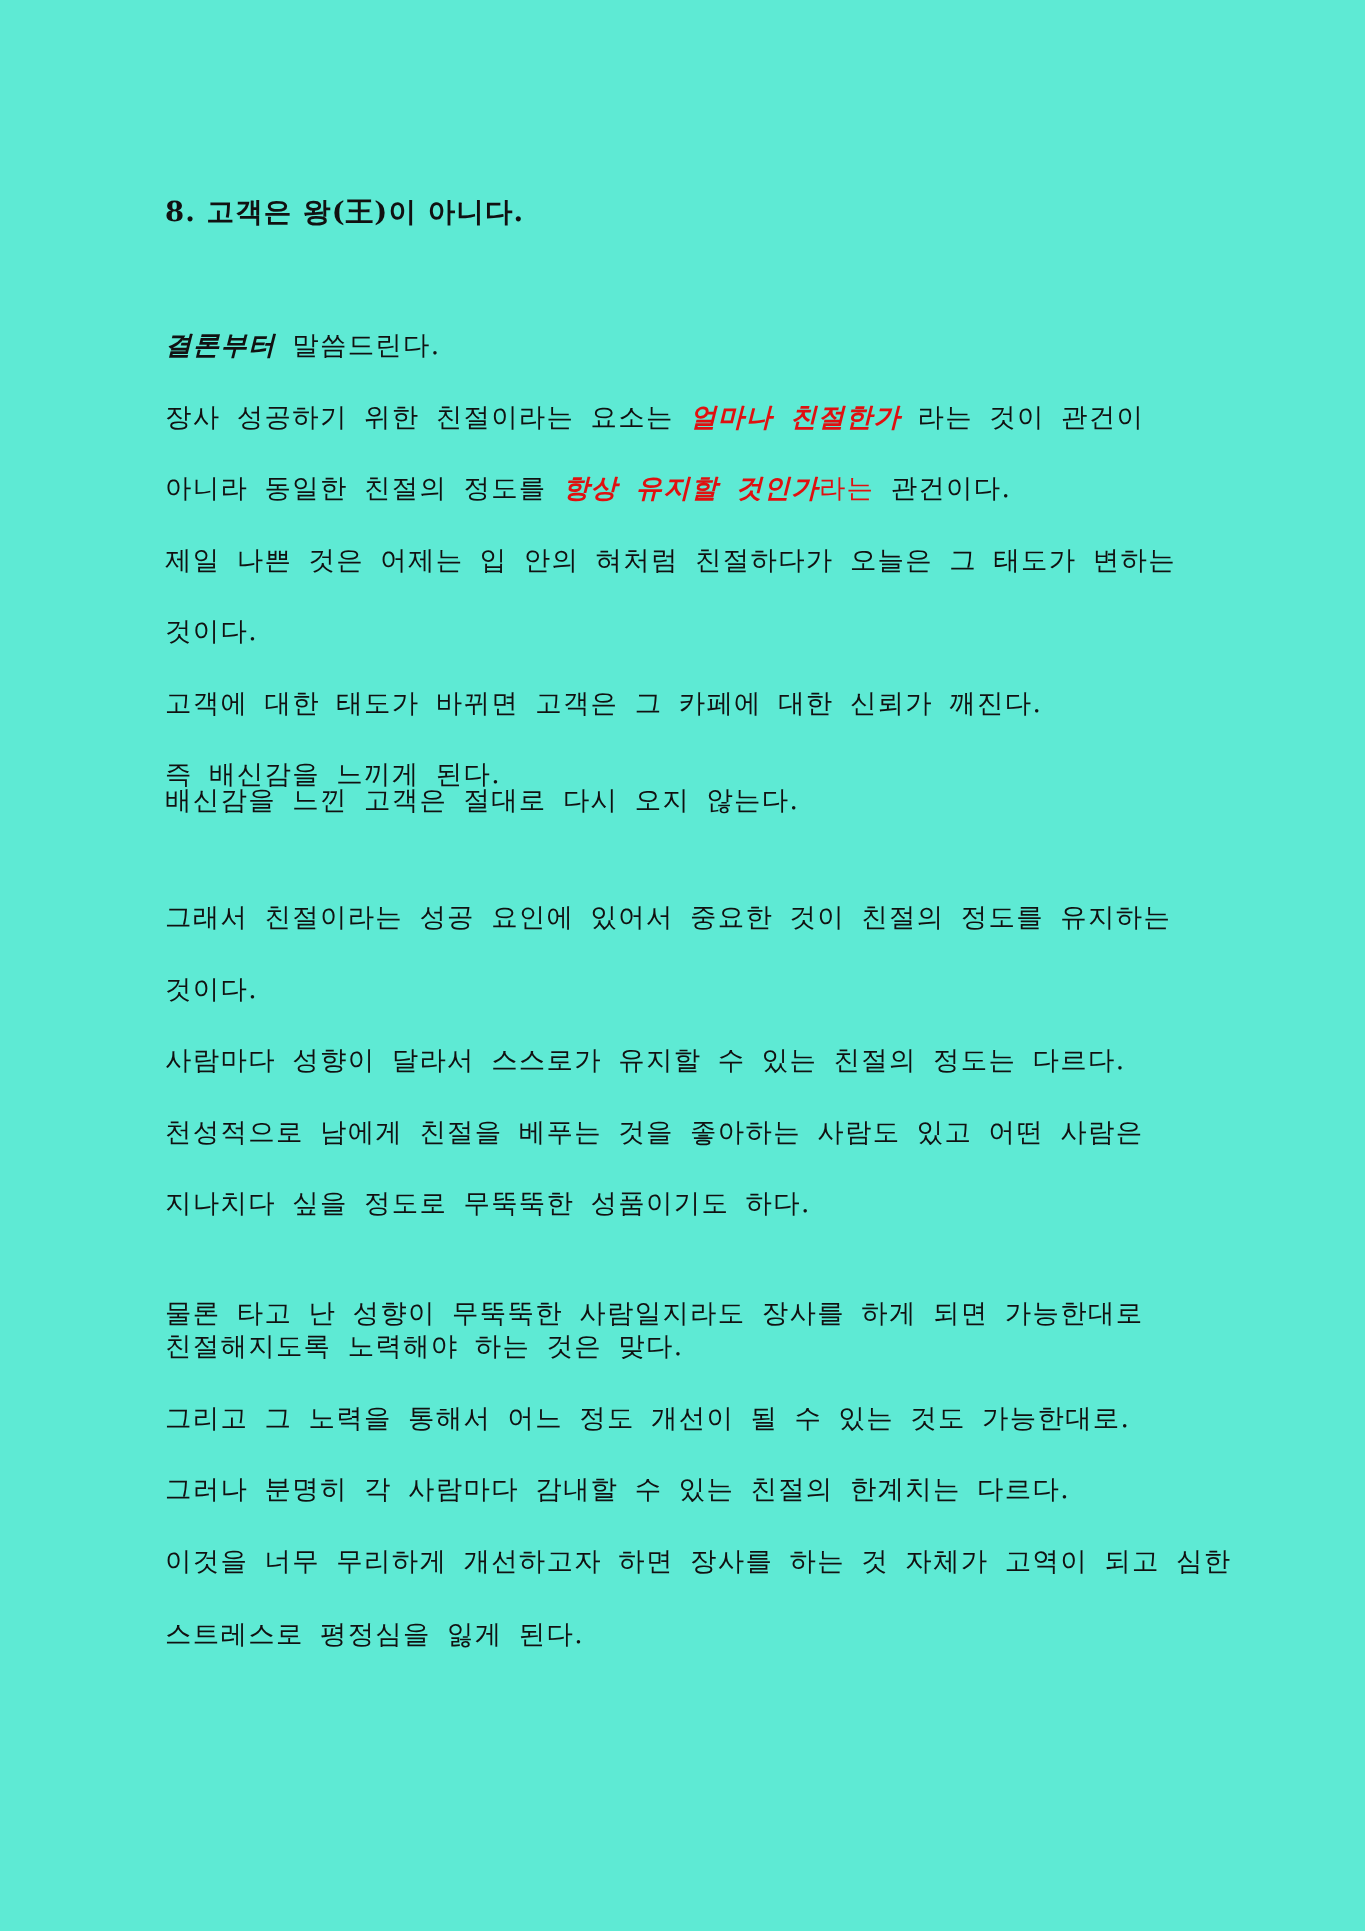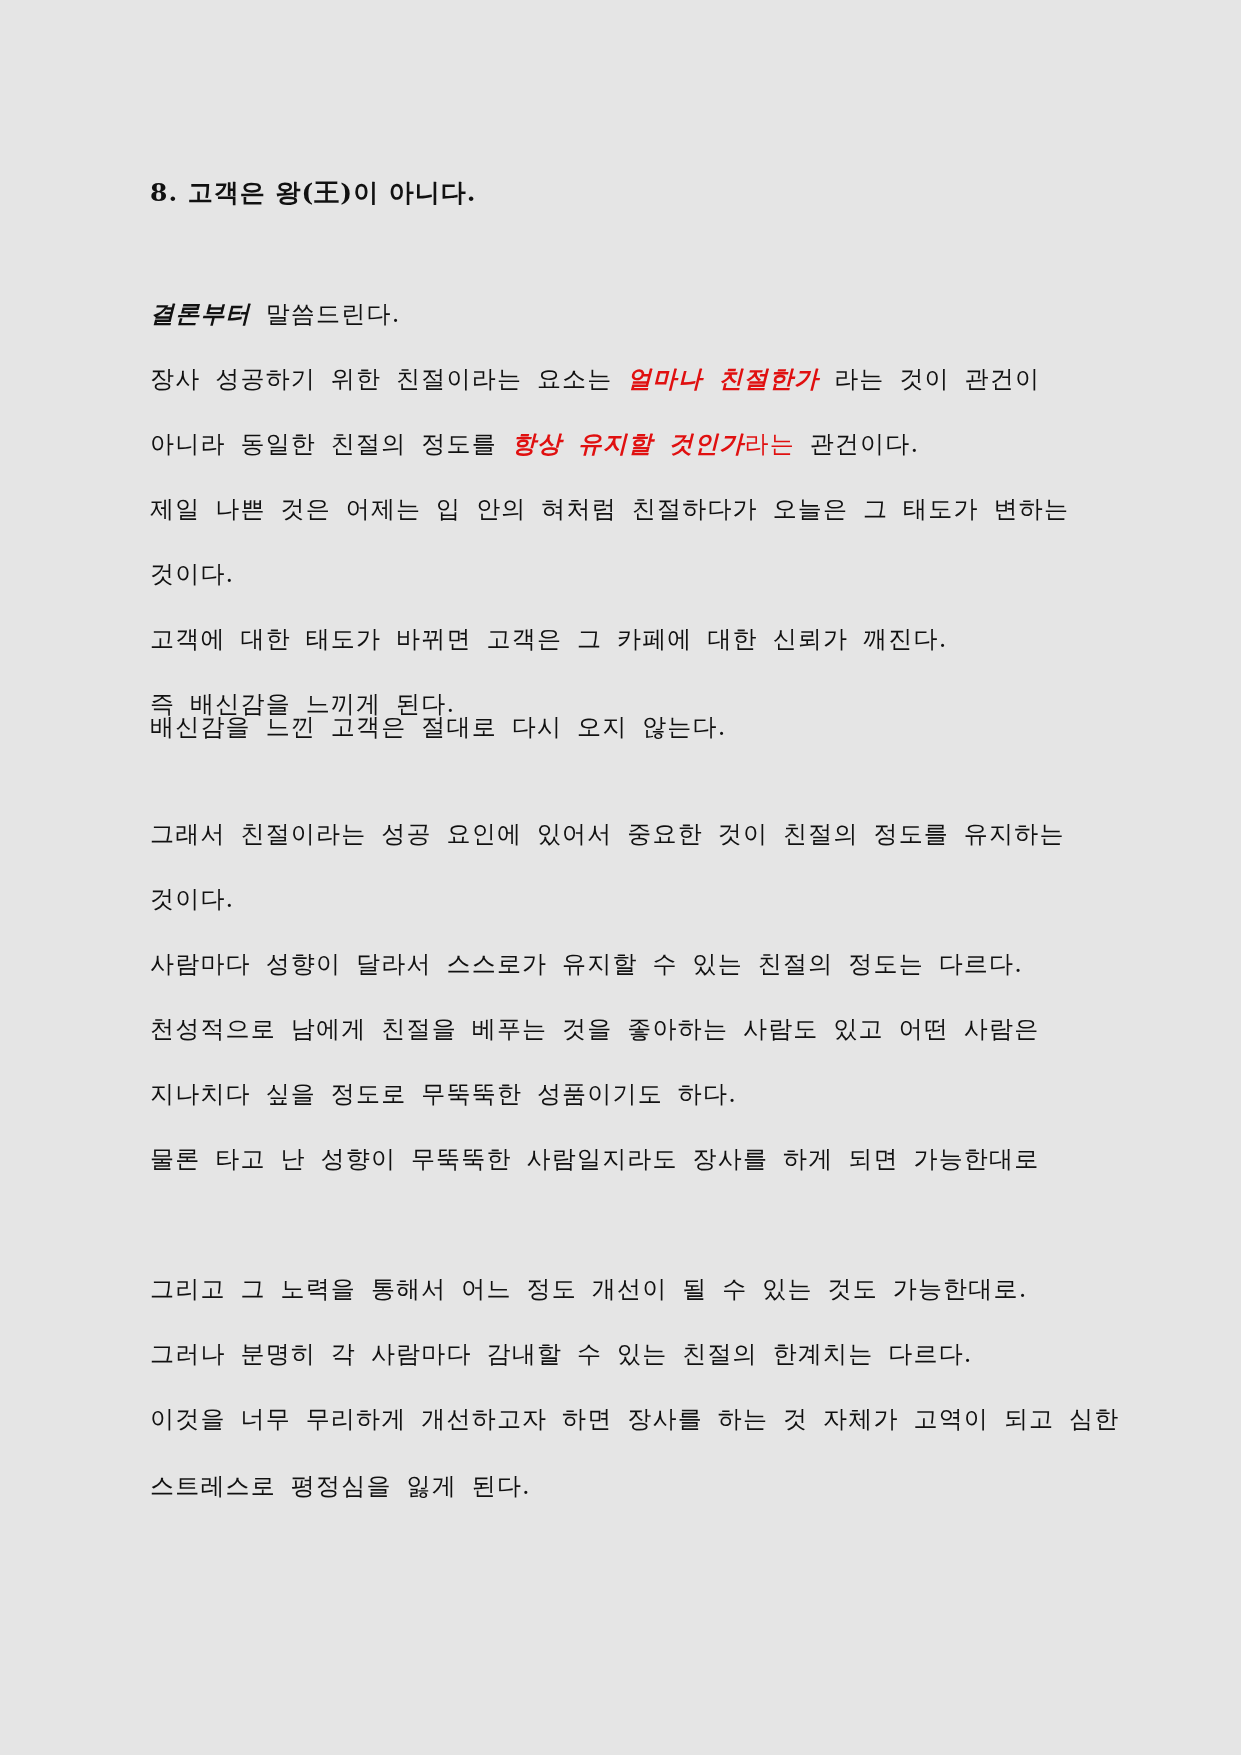--- a/index.html
+++ b/index.html
@@ -14,21 +14,21 @@
       overflow: hidden;
       font-family: "DejaVu Serif", "Liberation Serif", serif;
       color: #111111;
     }
     .page {
       position: absolute;
       left: 0;
       top: 0;
       width: 1241px;
       height: 1755px;
-      background: #e5e5e5;
+      background: #5eead4;
     }
     .heading {
       position: absolute;
       left: 150px;
       top: 176px;
       font-size: 25px;
       font-weight: bold;
       letter-spacing: 1px;
       white-space: nowrap;
     }
@@ -64,18 +64,19 @@
   <div class="line" style="top:493px">제일 나쁜 것은 어제는 입 안의 혀처럼 친절하다가 오늘은 그 태도가 변하는</div>
   <div class="line" style="top:558px">것이다.</div>
   <div class="line" style="top:623px">고객에 대한 태도가 바뀌면 고객은 그 카페에 대한 신뢰가 깨진다.</div>
   <div class="line" style="top:688px">즉 배신감을 느끼게 된다.</div>
   <div class="line" style="top:711px">배신감을 느낀 고객은 절대로 다시 오지 않는다.</div>
   <div class="line" style="top:818px">그래서 친절이라는 성공 요인에 있어서 중요한 것이 친절의 정도를 유지하는</div>
   <div class="line" style="top:883px">것이다.</div>
   <div class="line" style="top:948px">사람마다 성향이 달라서 스스로가 유지할 수 있는 친절의 정도는 다르다.</div>
   <div class="line" style="top:1013px">천성적으로 남에게 친절을 베푸는 것을 좋아하는 사람도 있고 어떤 사람은</div>
   <div class="line" style="top:1078px">지나치다 싶을 정도로 무뚝뚝한 성품이기도 하다.</div>
-  <div class="line" style="top:1143px">물론 타고 난 성향이 무뚝뚝한 사람일지라도 장사를 하게 되면 가능한대로</div>
+  <div class="line" style="top:1178px">물론 타고 난 성향이 무뚝뚝한 사람일지라도 장사를 하게 되면 가능한대로</div>
+  <div class="line" style="top:1208px">친절해지도록 노력해야 하는 것은 맞다.</div>
   <div class="line" style="top:1273px">그리고 그 노력을 통해서 어느 정도 개선이 될 수 있는 것도 가능한대로.</div>
   <div class="line" style="top:1338px">그러나 분명히 각 사람마다 감내할 수 있는 친절의 한계치는 다르다.</div>
   <div class="line" style="top:1403px">이것을 너무 무리하게 개선하고자 하면 장사를 하는 것 자체가 고역이 되고 심한</div>
   <div class="line" style="top:1470px">스트레스로 평정심을 잃게 된다.</div>
 </div>
 
 </body></html>

